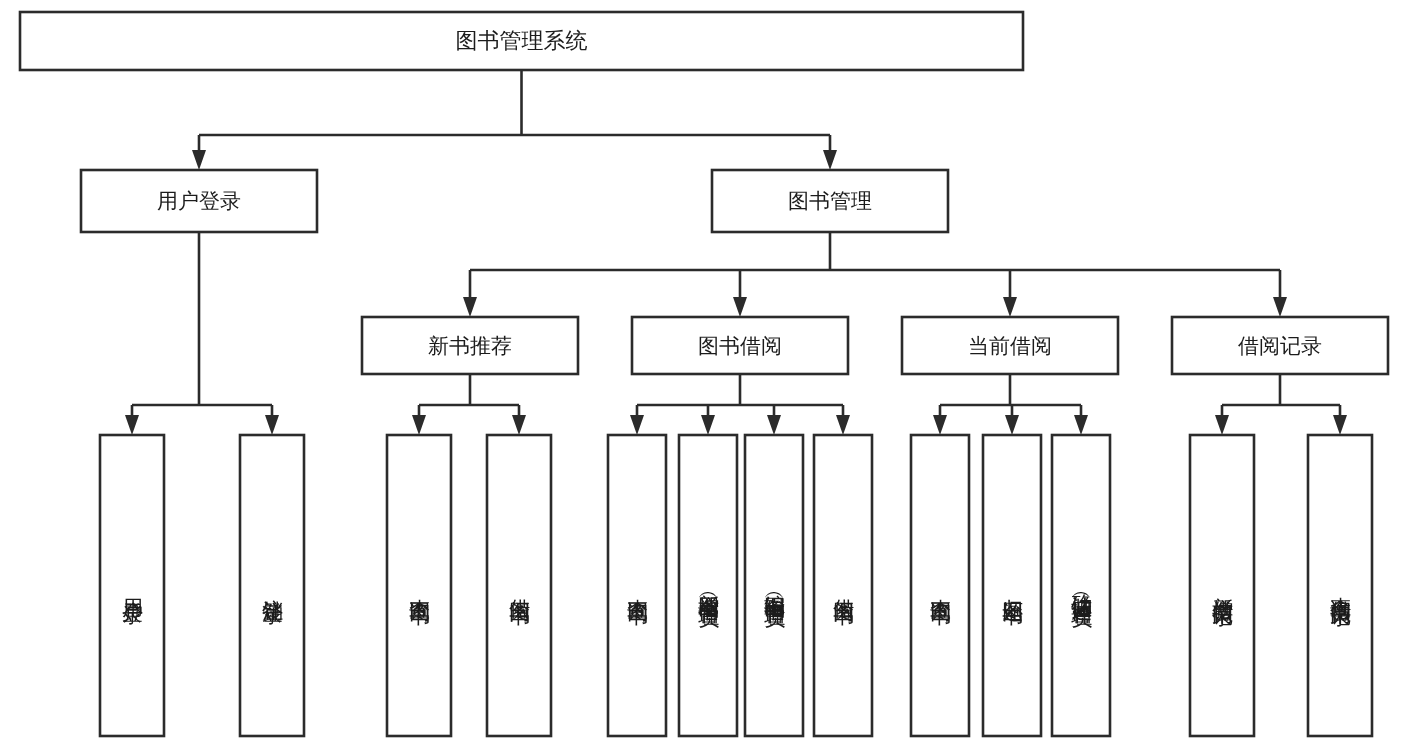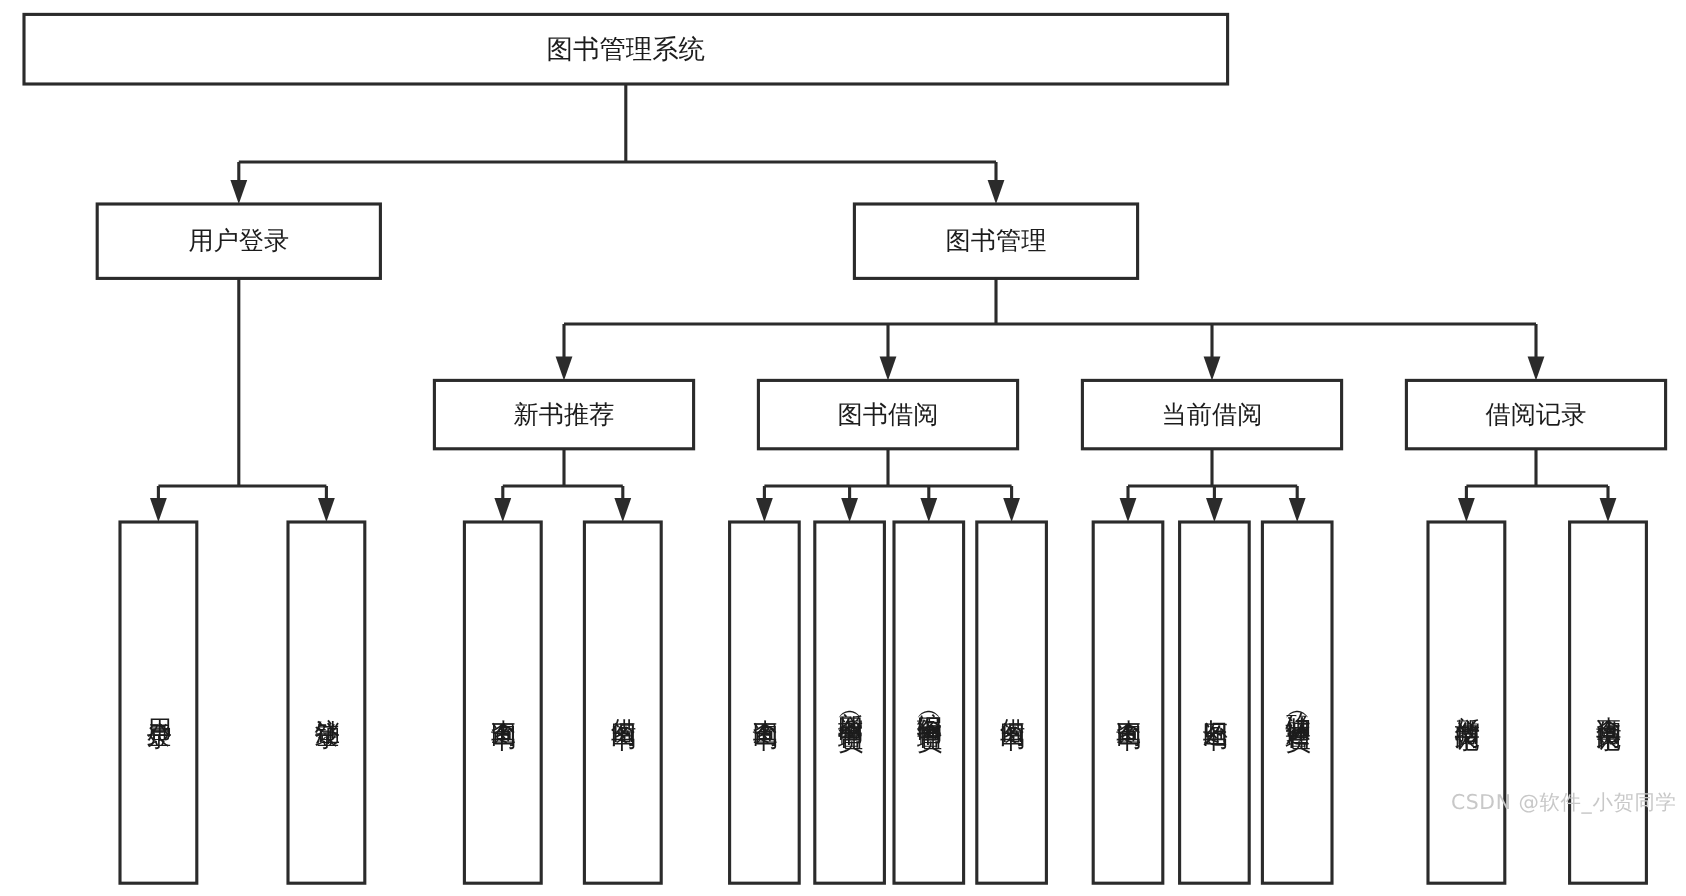--- a/index.html
+++ b/index.html
@@ -172,14 +172,13 @@
       <div class="vlabel" style="left: 608px; top: 445px; width: 58px; height: 281px; display: flex; align-items: center; justify-content: center;">查询图书</div>
       <div class="vlabel" style="left: 679px; top: 445px; width: 58px; height: 281px; display: flex; align-items: center; justify-content: center;">新增图书（管理员）</div>
       <div class="vlabel" style="left: 745px; top: 445px; width: 58px; height: 281px; display: flex; align-items: center; justify-content: center;">编辑图书（管理员）</div>
       <div class="vlabel" style="left: 814px; top: 445px; width: 58px; height: 281px; display: flex; align-items: center; justify-content: center;">借阅图书</div>
       <div class="vlabel" style="left: 911px; top: 445px; width: 58px; height: 281px; display: flex; align-items: center; justify-content: center;">查询图书</div>
       <div class="vlabel" style="left: 983px; top: 445px; width: 58px; height: 281px; display: flex; align-items: center; justify-content: center;">归还图书</div>
       <div class="vlabel" style="left: 1052px; top: 445px; width: 58px; height: 281px; display: flex; align-items: center; justify-content: center;">确认归还（管理员）</div>
       <div class="vlabel" style="left: 1190px; top: 445px; width: 64px; height: 281px; display: flex; align-items: center; justify-content: center;">新增借阅记录</div>
       <div class="vlabel" style="left: 1308px; top: 445px; width: 64px; height: 281px; display: flex; align-items: center; justify-content: center;">查询借阅记录</div>
     </div>
-  <div id="watermark">CSDN @软件_小贺同学</div>
 </div>
 
 </body></html>

